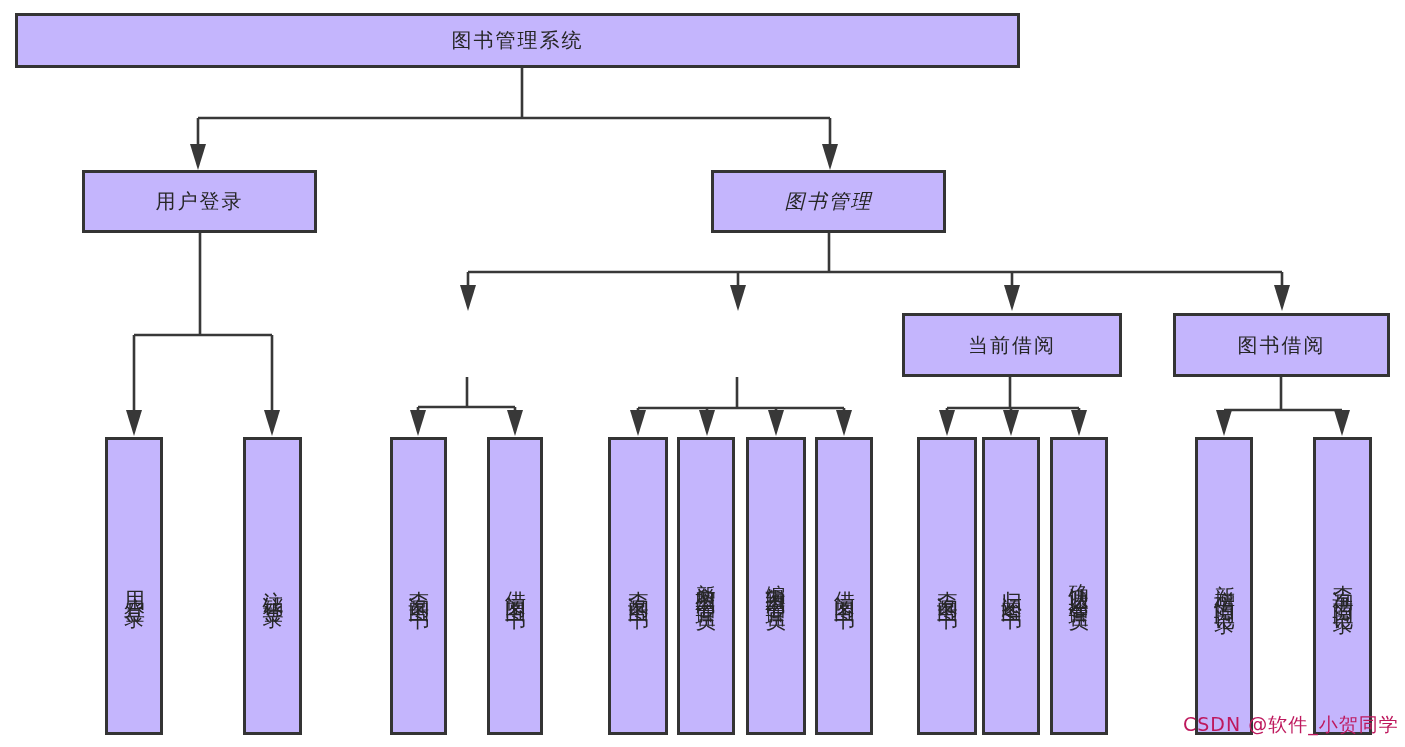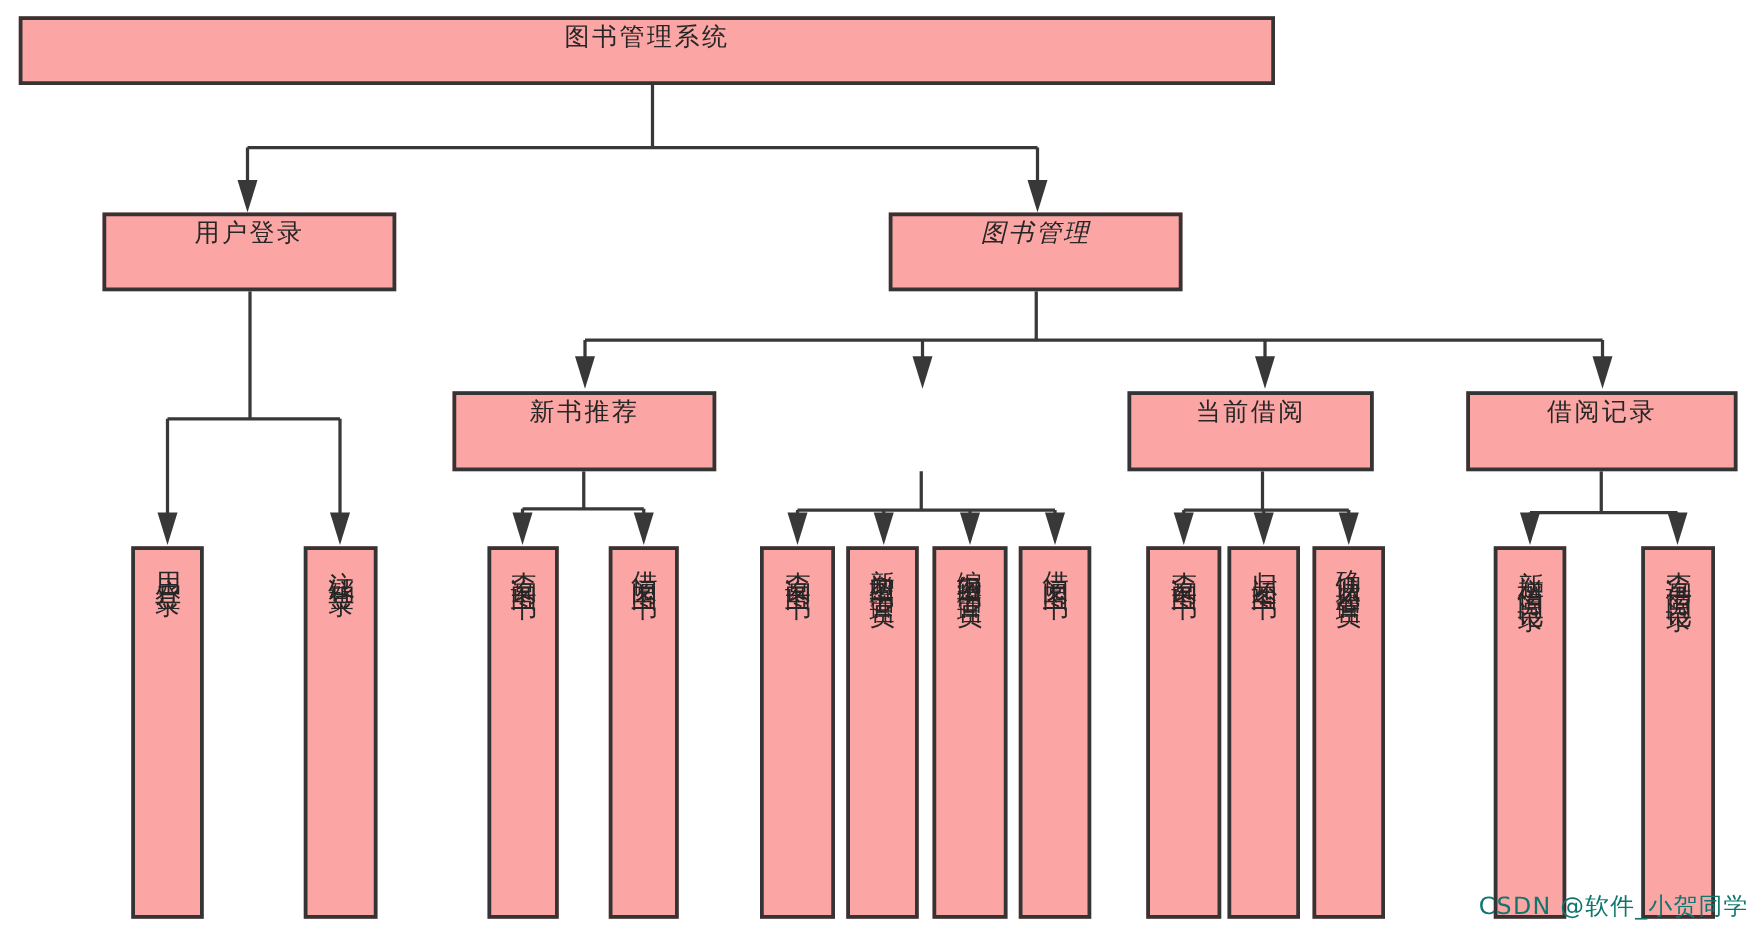--- a/index.html
+++ b/index.html
@@ -14,22 +14,23 @@
   svg.connectors {
     position: absolute;
     left: 0; top: 0;
     width: 1405px; height: 747px;
     z-index: 0;
   }
   .node {
     position: absolute;
     box-sizing: border-box;
     border: 3px solid #343434;
-    background: #fca5a5;
+    background: #c4b5fd;
     display: flex;
+    align-items: center;
     justify-content: center;
     color: #262626;
     z-index: 1;
   }
   .hnode { font-size: 20px; letter-spacing: 2px; }
   .root-node { font-size: 20px; letter-spacing: 2px; }
   .leaf .vtext {
     writing-mode: vertical-rl;
     text-orientation: mixed;
     font-size: 21px;
@@ -37,32 +38,32 @@
     line-height: 1;
     color: #262626;
   }
   .leaf-long .vtext { letter-spacing: 4px; font-size: 20px; }
   .watermark {
     position: absolute;
     left: 1183px;
     top: 712px;
     font-size: 19px;
     letter-spacing: 1px;
-    color: #0f766e;
+    color: #be185d;
     z-index: 2;
     white-space: nowrap;
   }
 
   
   .pos-root   { left: 15px;   top: 13px;  width: 1005px; height: 55px; }
   .pos-l1-0   { left: 82px;   top: 170px; width: 235px;  height: 63px; }
   .pos-l1-1   { left: 711px;  top: 170px; width: 235px;  height: 63px; font-style: italic; }
   .pos-l2-0   { left: 362px;  top: 313px; width: 211px;  height: 64px; }
   .pos-l2-1   { left: 630px;  top: 313px; width: 213px;  height: 64px; }
-  .pos-l2-2   { left: 902px;  top: 313px; width: 197px;  height: 64px; }
+  .pos-l2-2   { left: 902px;  top: 313px; width: 220px;  height: 64px; }
   .pos-l2-3   { left: 1173px; top: 313px; width: 217px;  height: 64px; }
   .pos-leaf-0  { left: 105px;  top: 437px; width: 58px; height: 298px; }
   .pos-leaf-1  { left: 243px;  top: 437px; width: 59px; height: 298px; }
   .pos-leaf-2  { left: 390px;  top: 437px; width: 57px; height: 298px; }
   .pos-leaf-3  { left: 487px;  top: 437px; width: 56px; height: 298px; }
   .pos-leaf-4  { left: 608px;  top: 437px; width: 60px; height: 298px; }
   .pos-leaf-5  { left: 677px;  top: 437px; width: 58px; height: 298px; }
   .pos-leaf-6  { left: 746px;  top: 437px; width: 60px; height: 298px; }
   .pos-leaf-7  { left: 815px;  top: 437px; width: 58px; height: 298px; }
   .pos-leaf-8  { left: 917px;  top: 437px; width: 60px; height: 298px; }
@@ -123,28 +124,25 @@
     <span>图书管理系统</span>
   </div>
 
   <div class="node hnode pos-l1-0">
     <span>用户登录</span>
   </div>
   <div class="node hnode pos-l1-1">
     <span>图书管理</span>
   </div>
 
-  <div class="node hnode pos-l2-0">
-    <span>新书推荐</span>
-  </div>
   <div class="node hnode pos-l2-2">
     <span>当前借阅</span>
   </div>
   <div class="node hnode pos-l2-3">
-    <span>借阅记录</span>
+    <span>图书借阅</span>
   </div>
 
   <div class="node leaf pos-leaf-0">
     <span class="vtext">用户登录</span>
   </div>
   <div class="node leaf pos-leaf-1">
     <span class="vtext">注销登录</span>
   </div>
   <div class="node leaf pos-leaf-2">
     <span class="vtext">查询图书</span>

